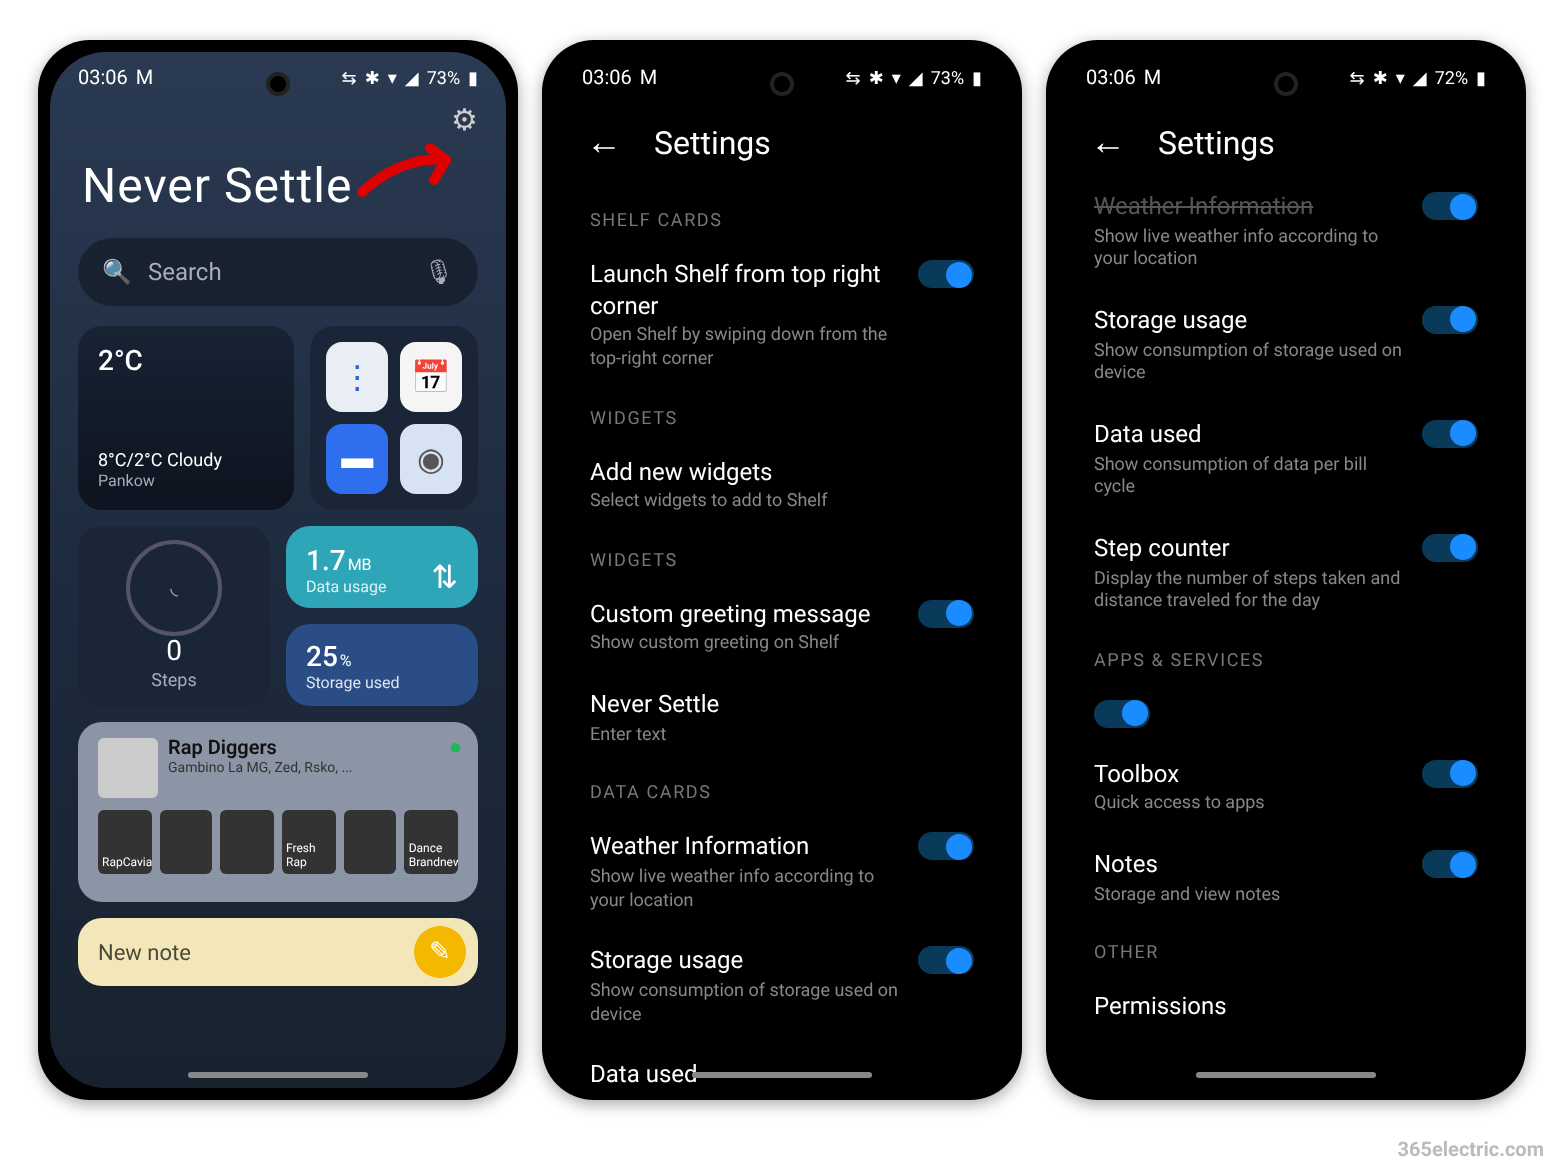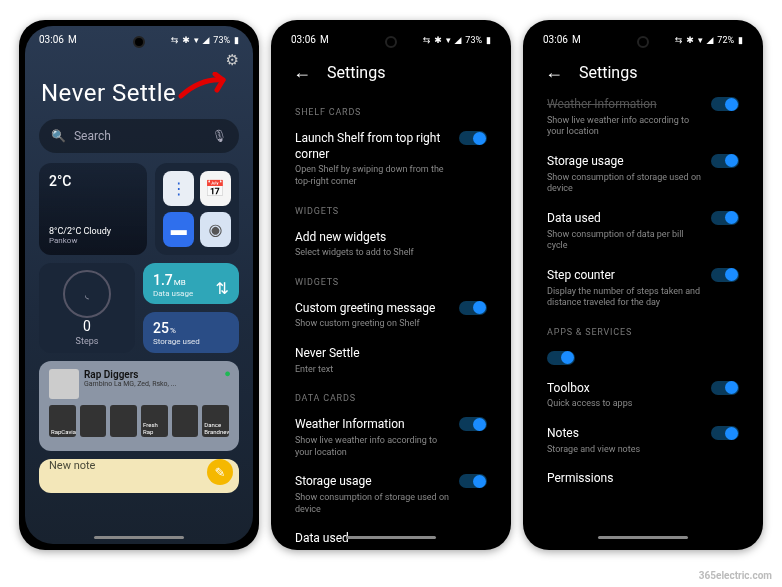--- a/index.html
+++ b/index.html
@@ -163,20 +163,21 @@
   .sp-sub{font-size:7px;color:#333;}
   .sp-thumbs{display:flex;gap:4px;margin-top:6px;}
   .sp-thumbs div{flex:1;height:32px;border-radius:3px;background:#333;font-size:6px;color:#fff;display:flex;align-items:flex-end;padding:2px;overflow:hidden;}
 
   .note-card{
     margin:0 14px;
     background:#f3e7b9;
     border-radius:12px;
     height:34px;
     display:flex;
+    align-items:center;
     padding:0 10px;
     color:#4a4a3a;
     font-size:11px;
     position:relative;
   }
   .note-fab{
     width:26px;height:26px;border-radius:50%;
     background:#f5b800;color:#fff;
     display:flex;align-items:center;justify-content:center;
     position:absolute;right:6px;
@@ -471,20 +472,21 @@
         <div class="setting-row">
           <div class="setting-text">
               <div class="row-title">Notes</div>
               <div class="row-sub">Storage and view notes</div>
             </div>
           <div class="toggle">
               <div class="knob"></div>
             </div>
         </div>
 
+        <div class="section-hdr">OTHER</div>
         <div class="setting-row">
           <div class="setting-text">
               <div class="row-title">Permissions</div>
             </div>
         </div>
       </div>
       <div class="nav-bar"></div>
     </div>
   </div>
 

